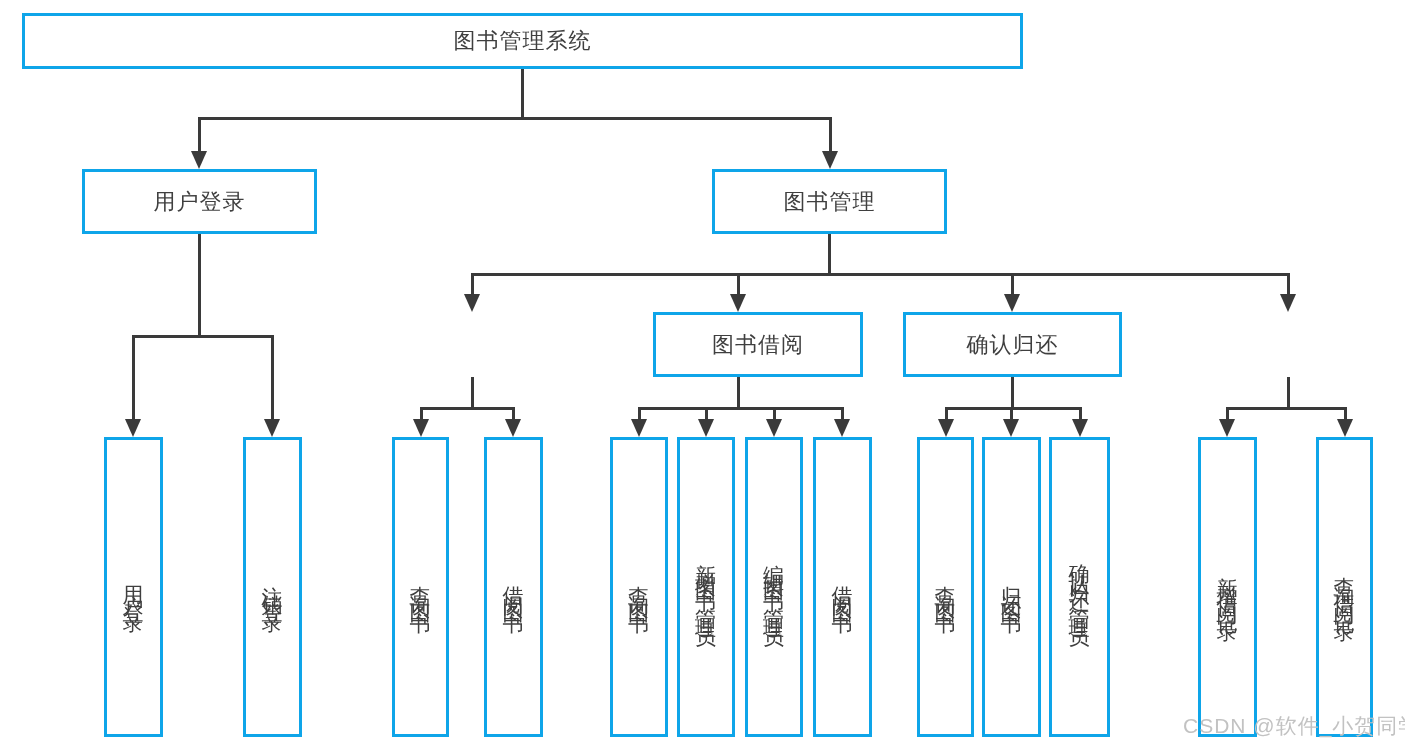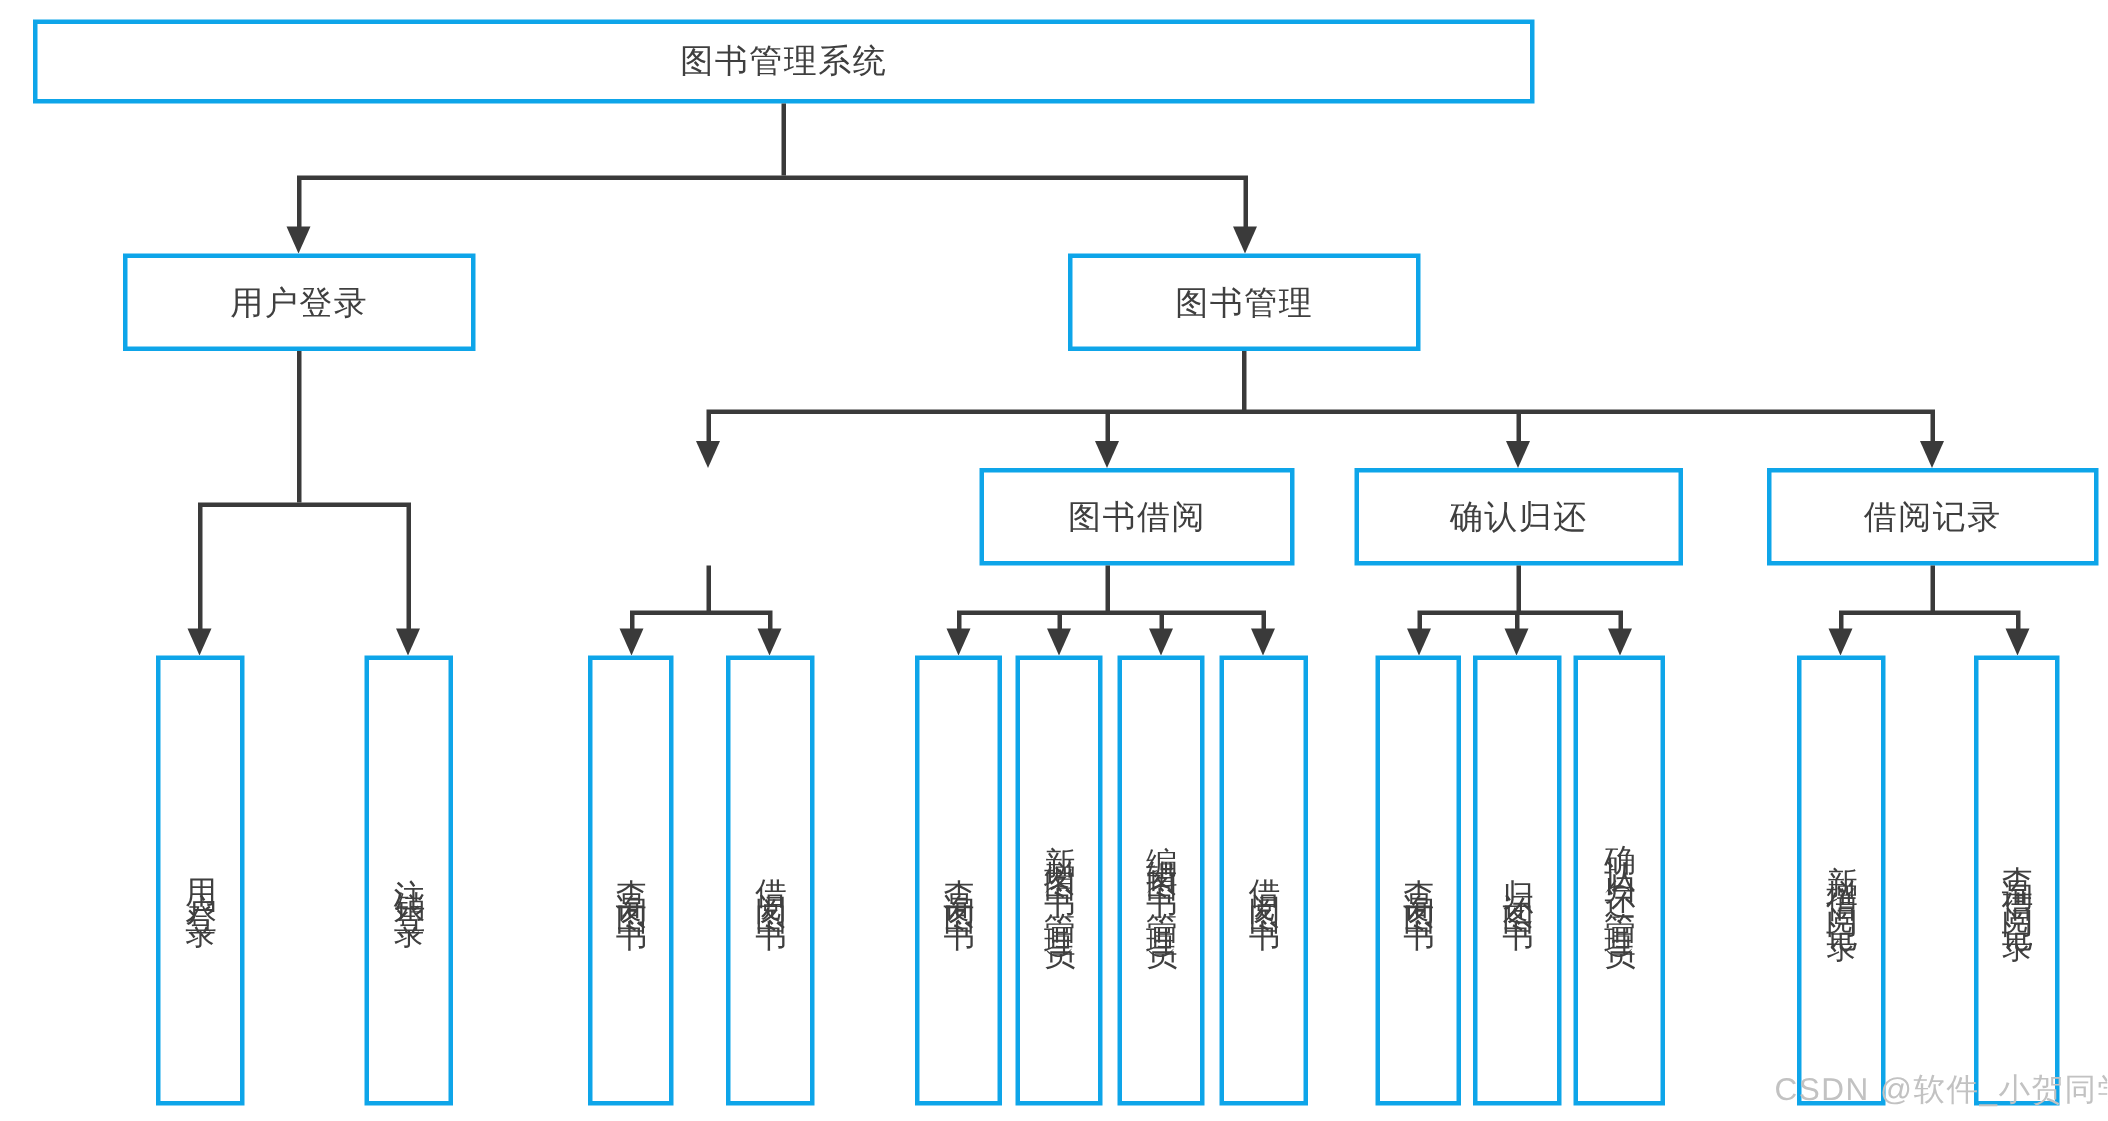--- a/index.html
+++ b/index.html
@@ -71,23 +71,20 @@
   <div class="ln v" style="left:1010.5px;top:276px;height:20px;"></div>
   <div class="arr" style="left:1004px;top:294px;"></div>
   <div class="ln v" style="left:1286.5px;top:276px;height:20px;"></div>
   <div class="arr" style="left:1280px;top:294px;"></div>
 
   <div class="box" style="left:653px;top:312px;width:210px;height:65px;">
     <span class="hlabel">图书借阅</span>
   </div>
   <div class="box" style="left:903px;top:312px;width:219px;height:65px;">
     <span class="hlabel">确认归还</span>
-  </div>
-  <div class="box" style="left:1178px;top:312px;width:221px;height:65px;">
-    <span class="hlabel">借阅记录</span>
   </div>
 
   <div class="ln v" style="left:470.5px;top:377px;height:32px;"></div>
   <div class="ln h" style="left:419.5px;top:407px;width:95px;"></div>
   <div class="ln v" style="left:419.5px;top:410px;height:12px;"></div>
   <div class="arr" style="left:413px;top:419px;"></div>
   <div class="ln v" style="left:511.5px;top:410px;height:12px;"></div>
   <div class="arr" style="left:505px;top:419px;"></div>
 
   <div class="ln v" style="left:736.5px;top:377px;height:32px;"></div>

